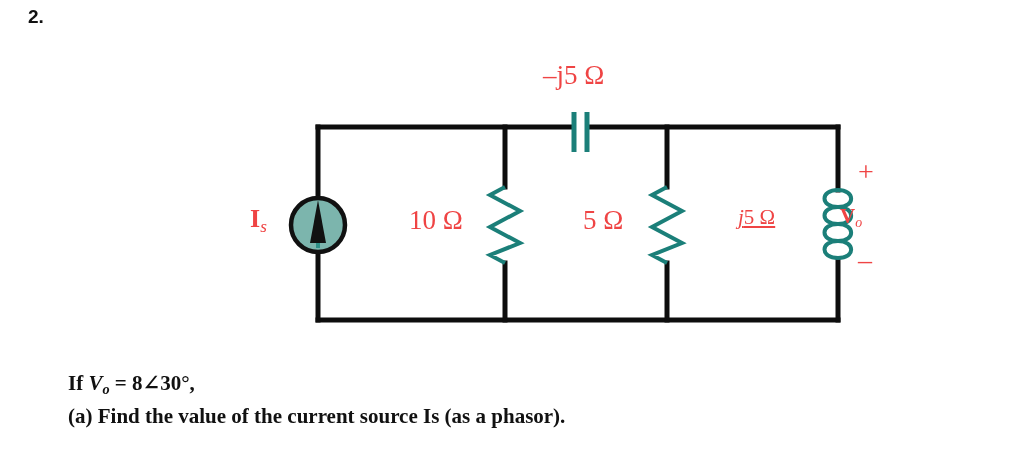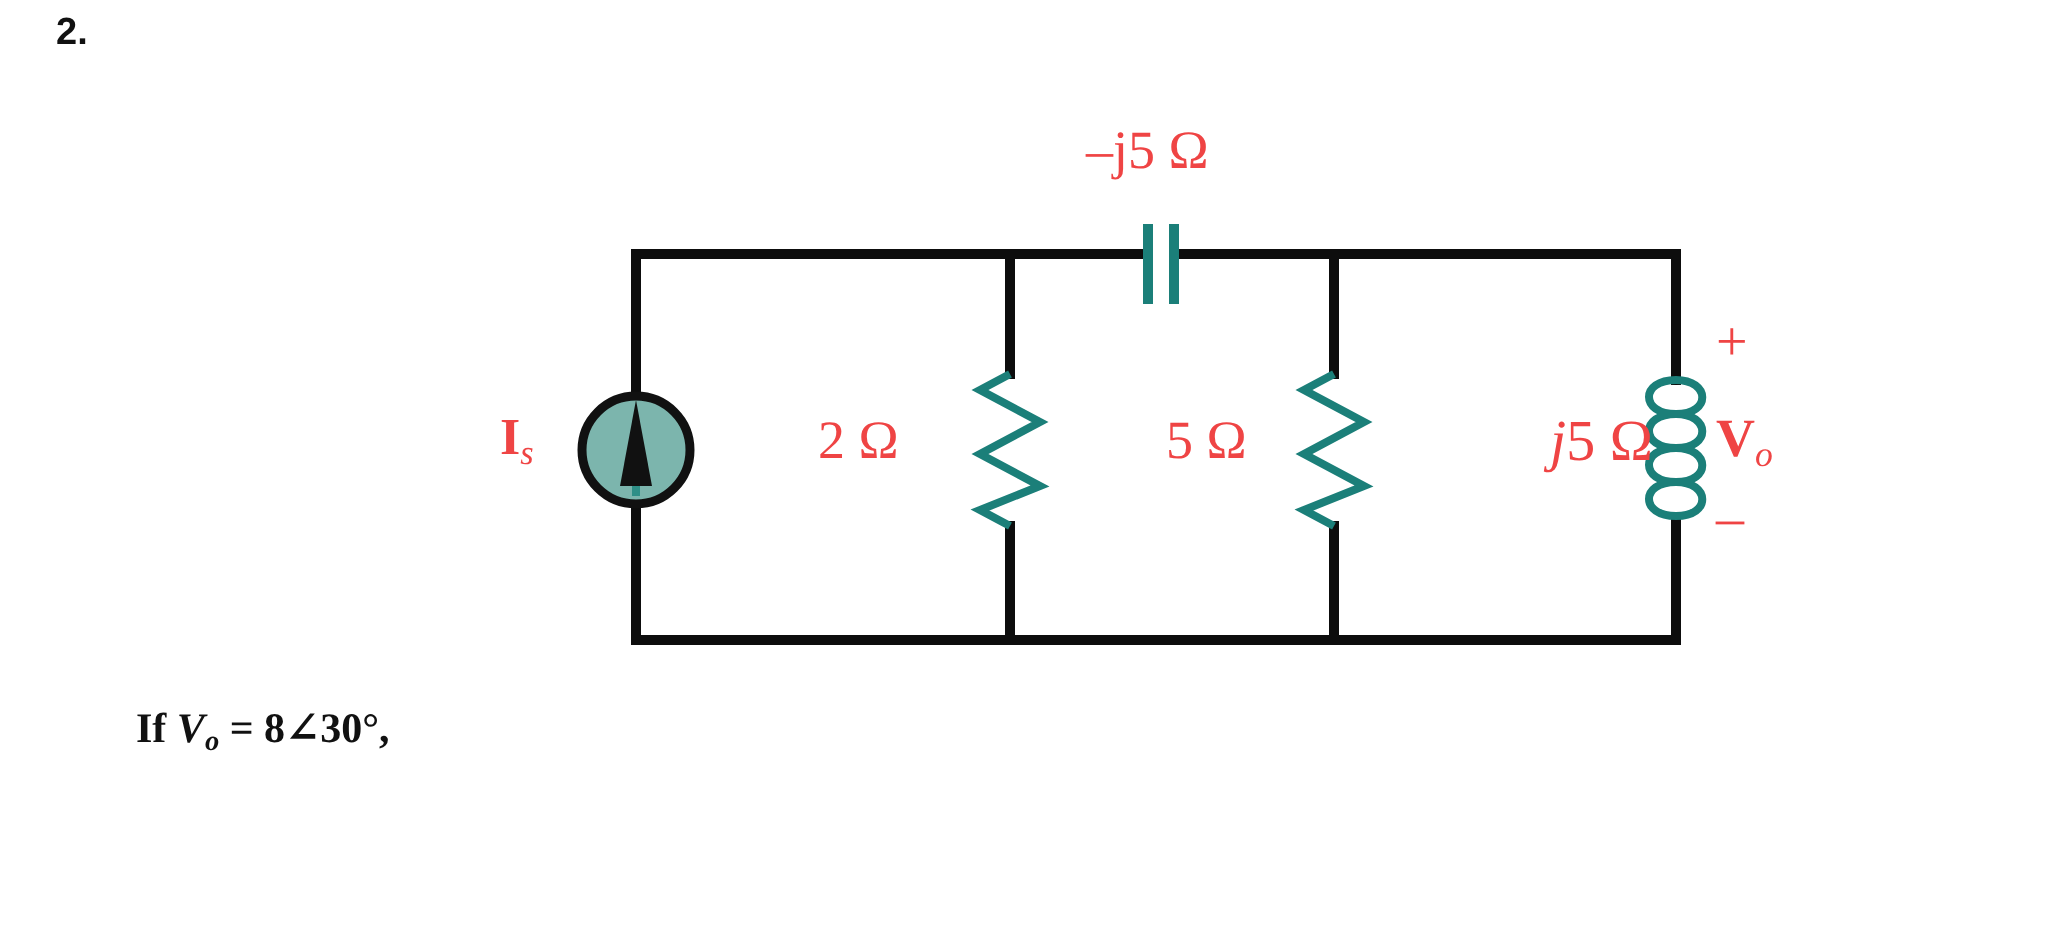--- a/index.html
+++ b/index.html
@@ -63,50 +63,51 @@
     left: 409px;
     top: 207px;
     font-size: 27px;
   }
   #label-r5 {
     left: 583px;
     top: 207px;
     font-size: 27px;
   }
   #label-ind {
-    left: 775px;
+    left: 738px;
     top: 207px;
-    font-size: 29px;
+    font-size: 21px;
+    text-decoration: underline;
   }
   #label-is {
     left: 250px;
     top: 206px;
     font-size: 26px;
   }
   #label-vo {
-    left: 858px;
+    left: 840px;
     top: 206px;
-    font-size: 27px;
+    font-size: 21px;
   }
   #label-plus {
     left: 858px;
     top: 158px;
     font-size: 28px;
   }
   #label-minus {
     left: 858px;
     top: 246px;
     font-size: 28px;
   }
 
   
   #question-block {
     position: absolute;
     left: 68px;
-    top: 349px;
+    top: 368px;
     font-family: "Liberation Serif", "DejaVu Serif", serif;
     font-size: 21px;
     font-weight: bold;
     color: #111111;
     line-height: 1.52;
   }
   #question-block .it { font-style: italic; }
   #question-block .sub {
     font-size: 0.68em;
     font-style: italic;
@@ -171,27 +172,28 @@
            C 820,241 820,224 838,224
            M838,241
            C 855,241 856,258 838,258
            C 820,258 820,241 838,241" fill="none" stroke="#1b7f79" stroke-width="4"></path>
 </svg>
 
 <div class="clabel" id="label-is"><span class="bd">I</span><span class="sub">s</span></div>
 
 <div class="clabel" id="label-cap">–j5 Ω</div>
 
-<div class="clabel" id="label-r10">2 Ω</div>
+<div class="clabel" id="label-r10">10 Ω</div>
 
 <div class="clabel" id="label-r5">5 Ω</div>
 
 <div class="clabel" id="label-ind"><span class="it">j</span>5 Ω</div>
 
 <div class="clabel" id="label-plus">+</div>
 
 <div class="clabel" id="label-vo"><span class="bd">V</span><span class="sub">o</span></div>
 
 <div class="clabel" id="label-minus">–</div>
 
 <div id="question-block">
   <div class="qline">If <span class="it">V</span><span class="sub">o</span> = 8∠30°,</div>
+  <div class="qline">(a) Find the value of the current source Is (as a phasor).</div>
 </div>
 
 </body></html>

